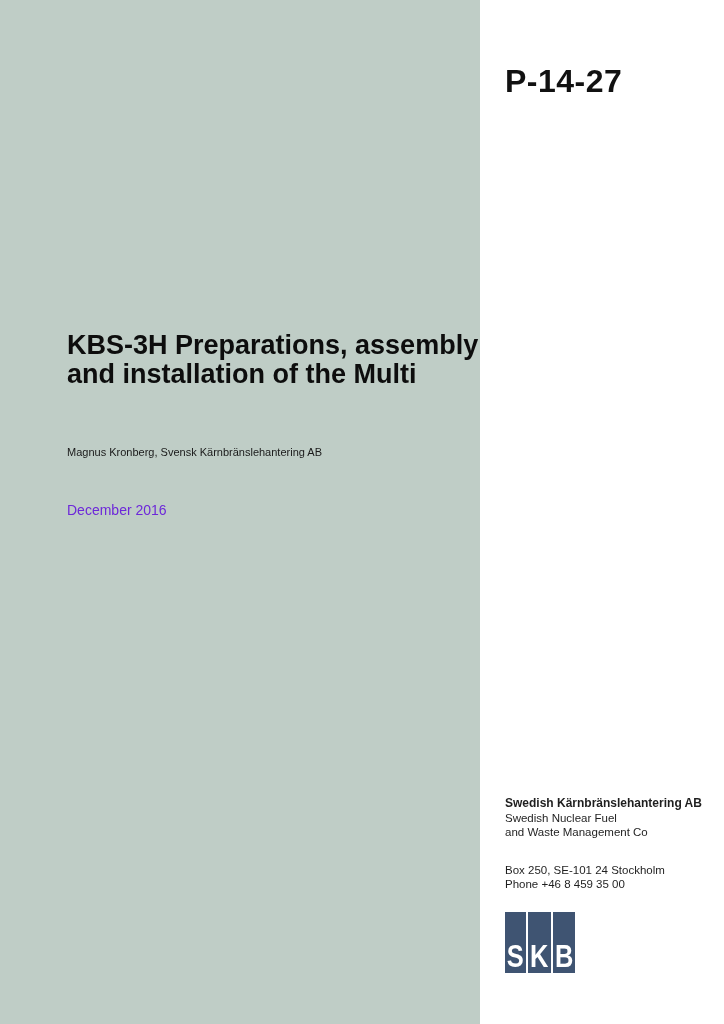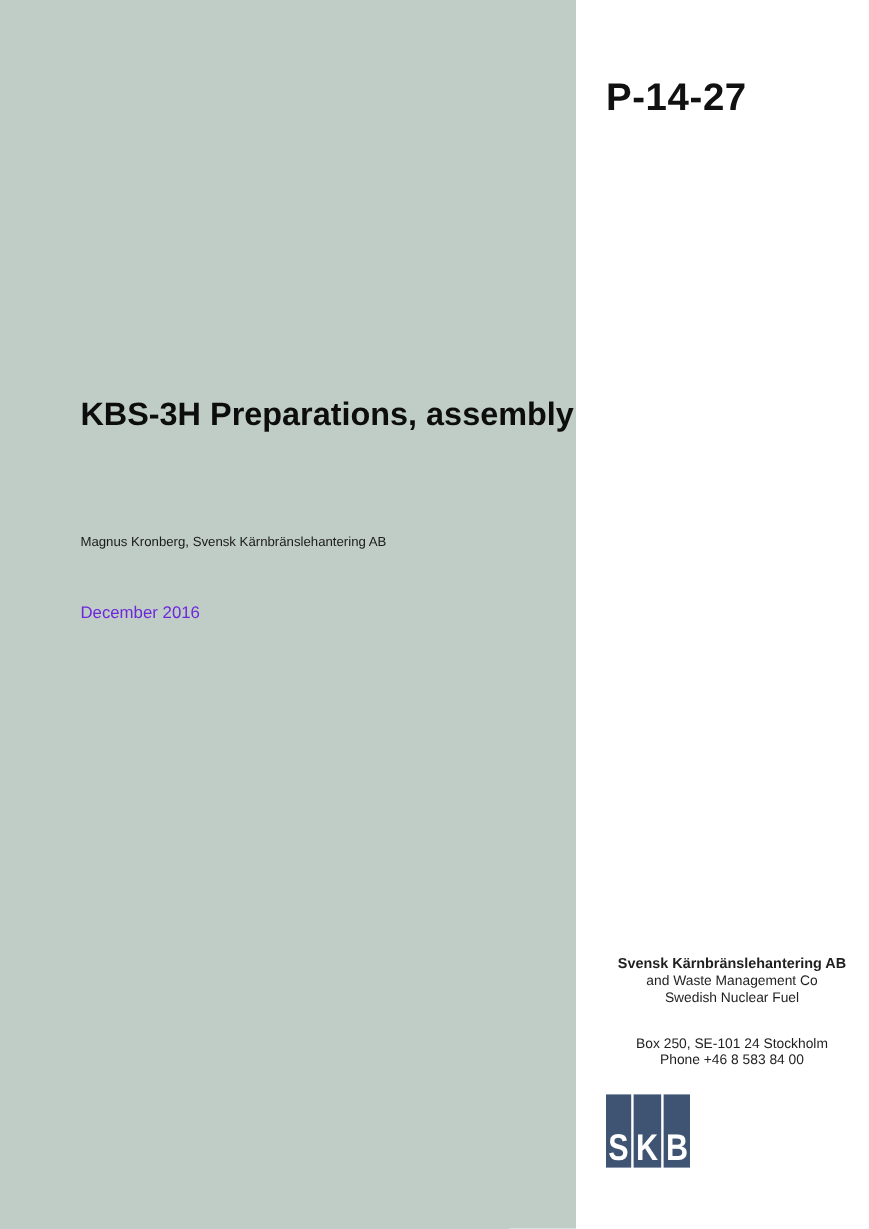--- a/index.html
+++ b/index.html
@@ -6,21 +6,20 @@
   html, body {
     width: 724px; height: 1024px;
     background: #ffffff;
     font-family: "Liberation Sans", sans-serif;
     overflow: hidden;
   }
   .page {
     position: relative;
     width: 661px; height: 1024px;
     background: #ffffff;
-    text-align: center;
   }
   .green-panel {
     position: absolute;
     left: 0; top: 0;
     width: 480px; height: 1024px;
     background: #bfcdc6;
   }
   .report-number {
     position: absolute;
     left: 505px; top: 63px;
@@ -100,33 +99,34 @@
 <body>
 
 <div class="page">
 
   <div class="green-panel"></div>
 
   <div class="report-number">P-14-27</div>
 
   <div class="title-block">
     <div class="title-line">KBS-3H Preparations, assembly</div>
+    <div class="title-line">and installation of the Multi</div>
   </div>
 
   <div class="author-line">Magnus Kronberg, Svensk Kärnbränslehantering AB</div>
 
   <div class="date-line">December 2016</div>
 
   <div class="publisher-block">
-    <div class="publisher-name">Svensk Kärnbränslehantering AB</div>
+    <div class="publisher-name">Swedish Kärnbränslehantering AB</div>
+    <div class="publisher-line">Swedish Nuclear Fuel</div>
     <div class="publisher-line">and Waste Management Co</div>
-    <div class="publisher-line">Swedish Nuclear Fuel</div>
     <div class="address-group">
       <div class="publisher-line">Box 250, SE-101 24 Stockholm</div>
-      <div class="publisher-line">Phone +46 8 583 84 00</div>
+      <div class="publisher-line">Phone +46 8 459 35 00</div>
     </div>
   </div>
 
   <div class="skb-logo">
     <div class="logo-bar">
       <span class="logo-letter">S</span>
     </div>
     <div class="logo-bar">
       <span class="logo-letter">K</span>
     </div>

